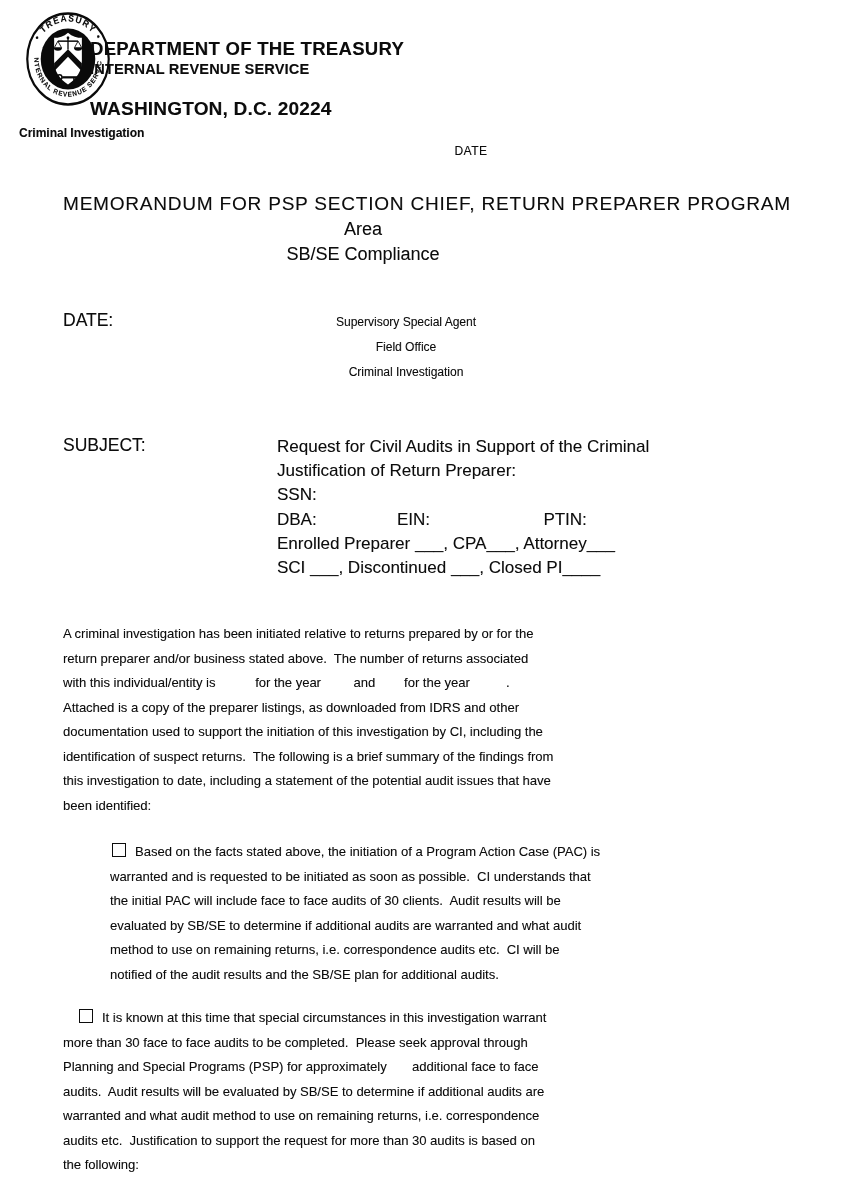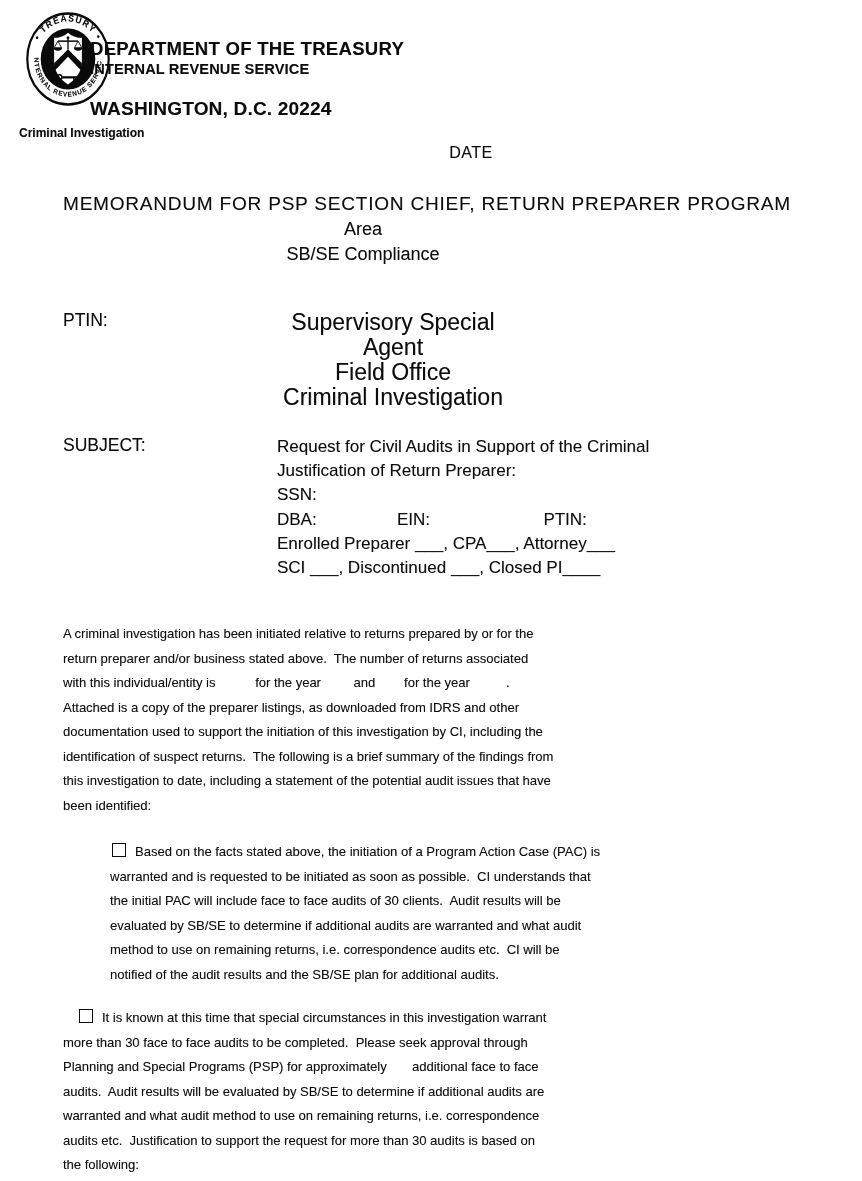--- a/index.html
+++ b/index.html
@@ -15,27 +15,27 @@
   }
   .abs { position:absolute; }
 
   
   #seal { left:26px; top:12px; width:84px; height:94px; }
   #division { left:19px; top:126px; font-size:12px; font-weight:bold; white-space:nowrap; }
   #agency { left:90px; right:10px; top:38px; text-align:left; font-weight:bold; }
   #agency .l1 { font-size:18.5px; line-height:1.15; letter-spacing:0.3px; }
   #agency .l2 { font-size:14.5px; line-height:1.15; margin-top:2px; letter-spacing:0.2px; }
   #agency .l3 { font-size:19px; line-height:1.15; margin-top:20px; letter-spacing:0.2px; }
-  #date { left:90px; right:10px; top:144px; text-align:center; font-size:16px; letter-spacing:0.5px; }
+  #date { left:90px; right:10px; top:144px; text-align:center; font-size:12px; letter-spacing:0.5px; }
 
   
   #memo-to   { left:63px; top:193px; font-size:19px; letter-spacing:0.8px; white-space:nowrap; }
   #memo-sub  { left:63px; top:217px; width:600px; text-align:center; font-size:18px; line-height:24.5px; }
   #from-label    { left:63px;  top:310px; font-size:17.5px; }
-  #from-value    { left:268px; top:310px; width:250px; text-align:center; font-size:23px; line-height:25px; white-space:pre-wrap; }
+  #from-value    { left:281px; top:310px; width:250px; text-align:center; font-size:12px; line-height:25px; white-space:pre-wrap; }
   #subject-label { left:63px;  top:435px; font-size:17.5px; }
   #subject-value { left:277px; top:435px; font-size:17px; line-height:24.2px; white-space:pre-wrap; }
 
   
   .para { margin:0; font-size:13px; line-height:24.5px; white-space:pre-wrap; width:800px; }
   #para1  { left:63px; top:622px; }
   #check1 { left:63px; top:840px;  text-indent:2px;margin-left:47px; }
   #check2 { left:63px; top:1006px; text-indent:16px; }
   .cbx {
     display:inline-block;
@@ -95,21 +95,21 @@
   <div class="abs" id="division">Criminal Investigation</div>
 
   <div class="abs" id="date">DATE</div>
 
   <div class="abs" id="memo-to">MEMORANDUM FOR PSP SECTION CHIEF, RETURN PREPARER PROGRAM</div>
   <div class="abs" id="memo-sub">
     <div>Area</div>
     <div>SB/SE Compliance</div>
   </div>
 
-  <div class="abs" id="from-label">PTIN:</div>
+  <div class="abs" id="from-label">DATE:</div>
   <div class="abs" id="from-value">Supervisory Special Agent
 Field Office
 Criminal Investigation</div>
 
   <div class="abs" id="subject-label">SUBJECT:</div>
   <div class="abs" id="subject-value">Request for Civil Audits in Support of the Criminal
 Justification of Return Preparer:
 SSN:
 DBA:                 EIN:                        PTIN:
 Enrolled Preparer ___, CPA___, Attorney___

